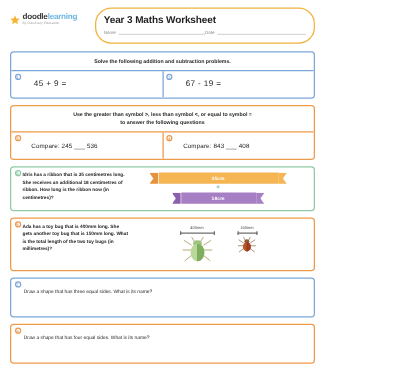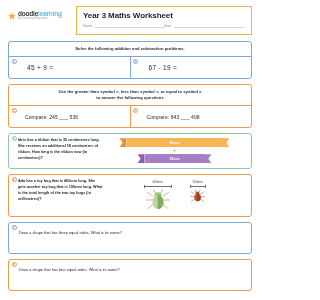--- a/index.html
+++ b/index.html
@@ -15,21 +15,21 @@
   .header { display: flex; align-items: flex-start; gap: 6px; height: 30px; }
   .logo { width: 62px; padding-top: 5px; display: flex; align-items: center; gap: 2px; }
   .logo-star { width: 8px; height: 8px; flex: none; }
   .logo-text { line-height: 1; }
   .logo-word { font-size: 6.5px; font-weight: bold; letter-spacing: -.2px; white-space: nowrap; }
   .logo-word .w1 { color: #3a3a3a; }
   .logo-word .w2 { color: #6fb7e0; }
   .logo-sub { font-size: 2.6px; color: #9a9a9a; letter-spacing: .1px; white-space: nowrap; margin-top: .5px; }
 
   .title-box {
-    flex: 1; border: 1px solid #f2b33d; border-radius: 0;
+    flex: 1; border: 1px solid #f2b33d; border-radius: 13px;
     padding: 4px 6px 3px 6px; height: 29px;
   }
   .ws-title { font-size: 8px; font-weight: bold; color: #1f1f1f; letter-spacing: -.1px; }
   .namedate { display: flex; margin-top: 4px; font-size: 3.6px; color: #8d8d8d; }
   .nd { flex: 1; display: flex; align-items: flex-end; gap: 2px; }
   .nd-label { white-space: nowrap; }
   .nd-line { flex: 1; border-bottom: .5px solid #d8d8d8; height: 4px; }
 
   
   .section { border-radius: 3px; margin-top: 5px; overflow: hidden; }

